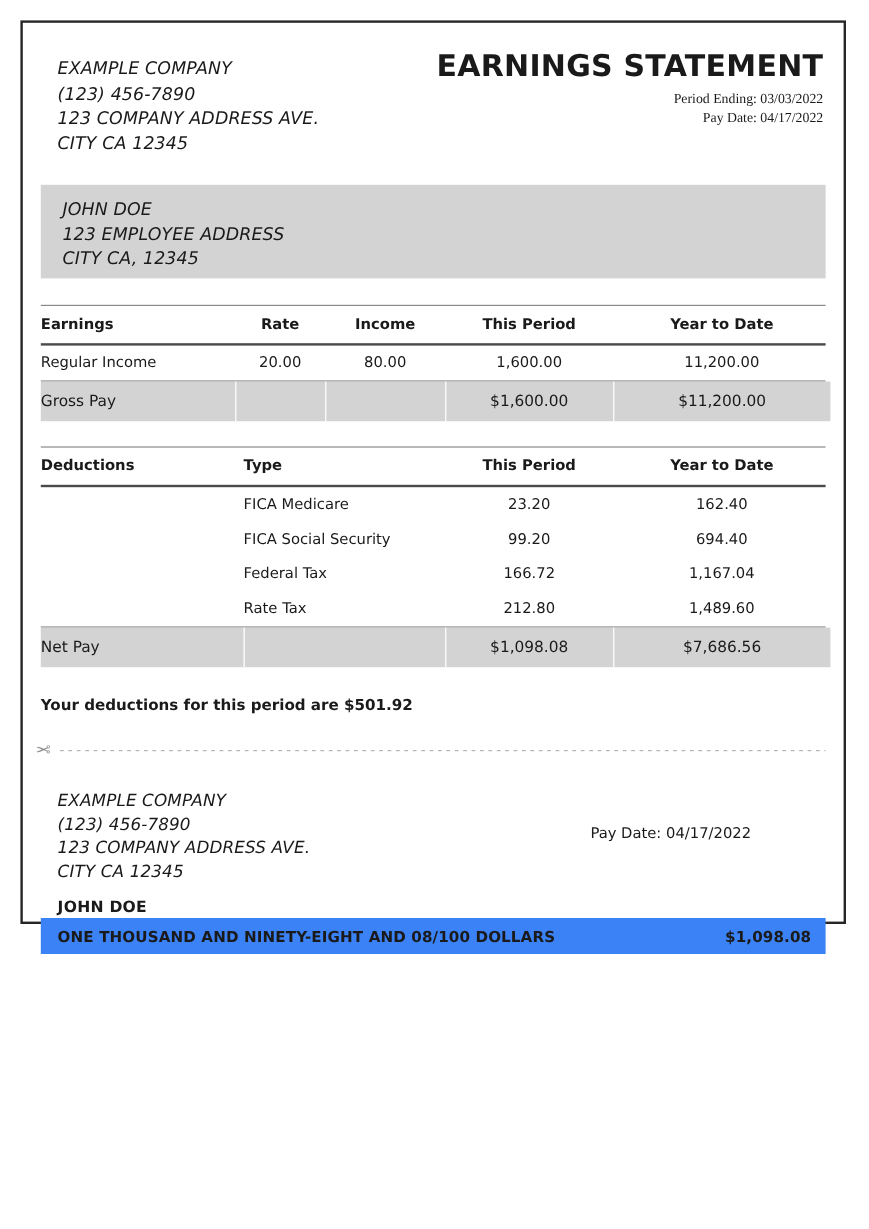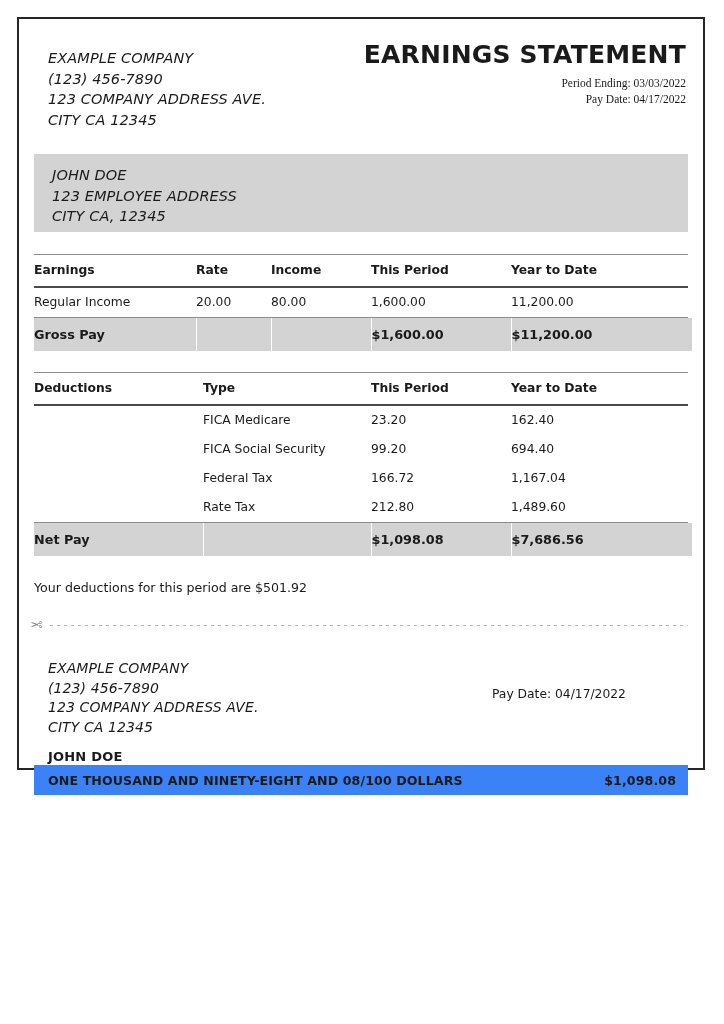--- a/index.html
+++ b/index.html
@@ -118,41 +118,41 @@
   }
   thead th {
     font-weight: bold;
     font-size: 12.5px;
     height: 31px;
   }
   tbody td {
     height: 29px;
   }
   .ta-l { text-align: left; }
-  .ta-r { text-align: left; margin-top: 20px; }
+  .ta-r { text-align: center; margin-top: 20px; }
   th.ta-l, td.ta-l { padding-left: 14px; }
   th.ta-r, td.ta-r { padding-right: 12px; }
 
   tr.total-row td {
     background: #d3d3d3;
-    font-weight: bold;
+    font-weight: normal;
     font-size: 12.8px;
     height: 33px;
     border-right: 1.5px solid #ffffff;
   }
   tr.total-row td:last-child {
     border-right: none;
   }
 
   
   .deduction-note {
     margin-top: 24px;
     padding-left: 0px;
     font-size: 12.6px;
-    font-weight: normal;
+    font-weight: bold;
   }
 
   
   .cut-row {
     margin-top: 22px;
     display: flex;
     align-items: center;
     height: 16px;
     margin-left: -7px;
   }

